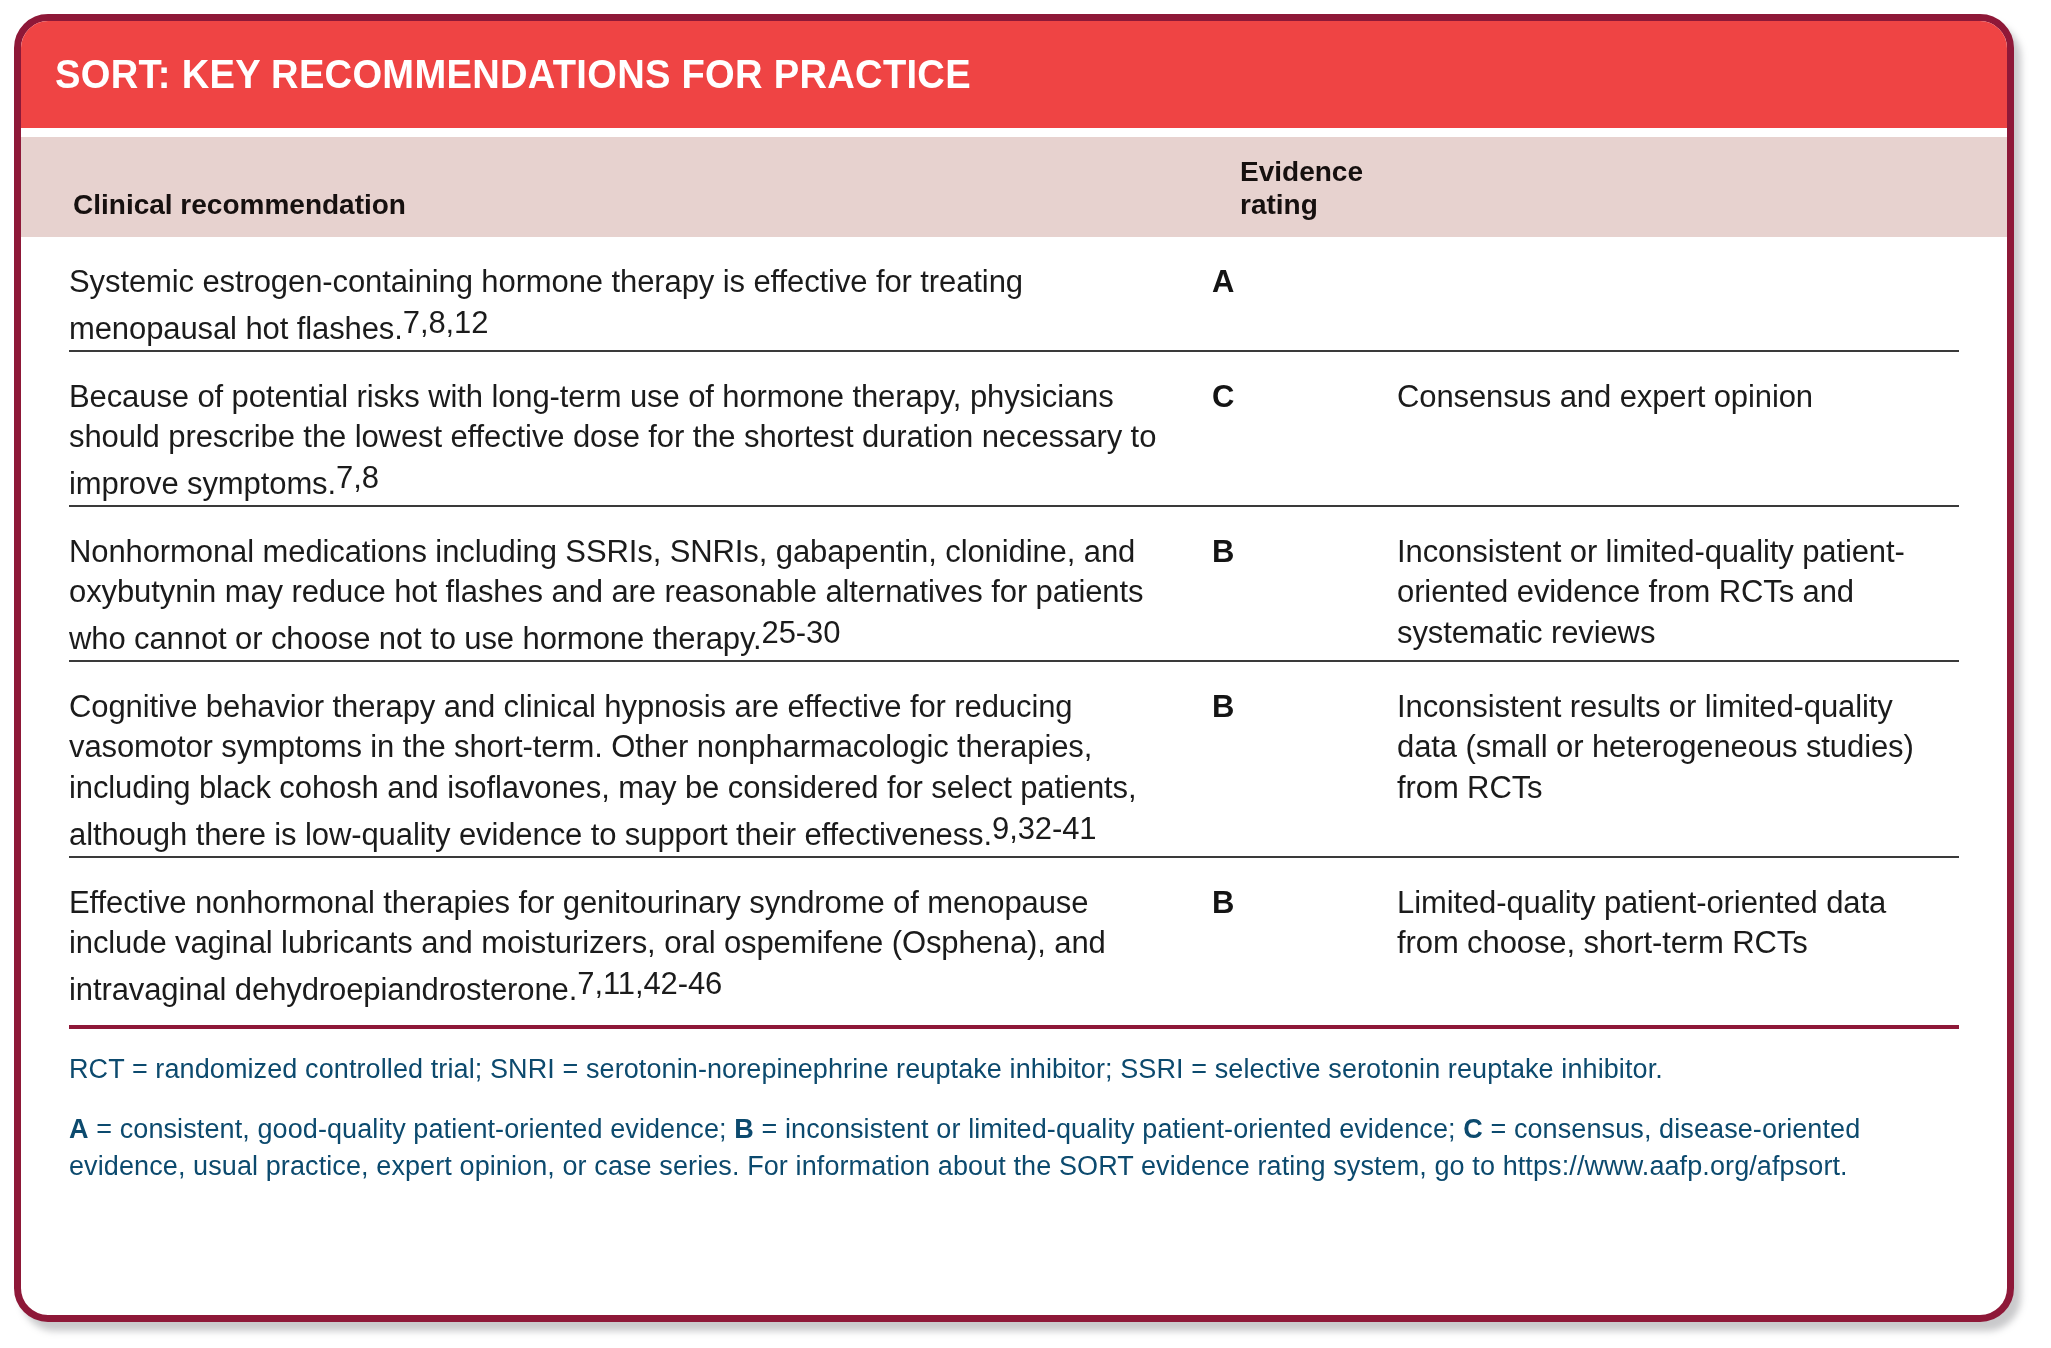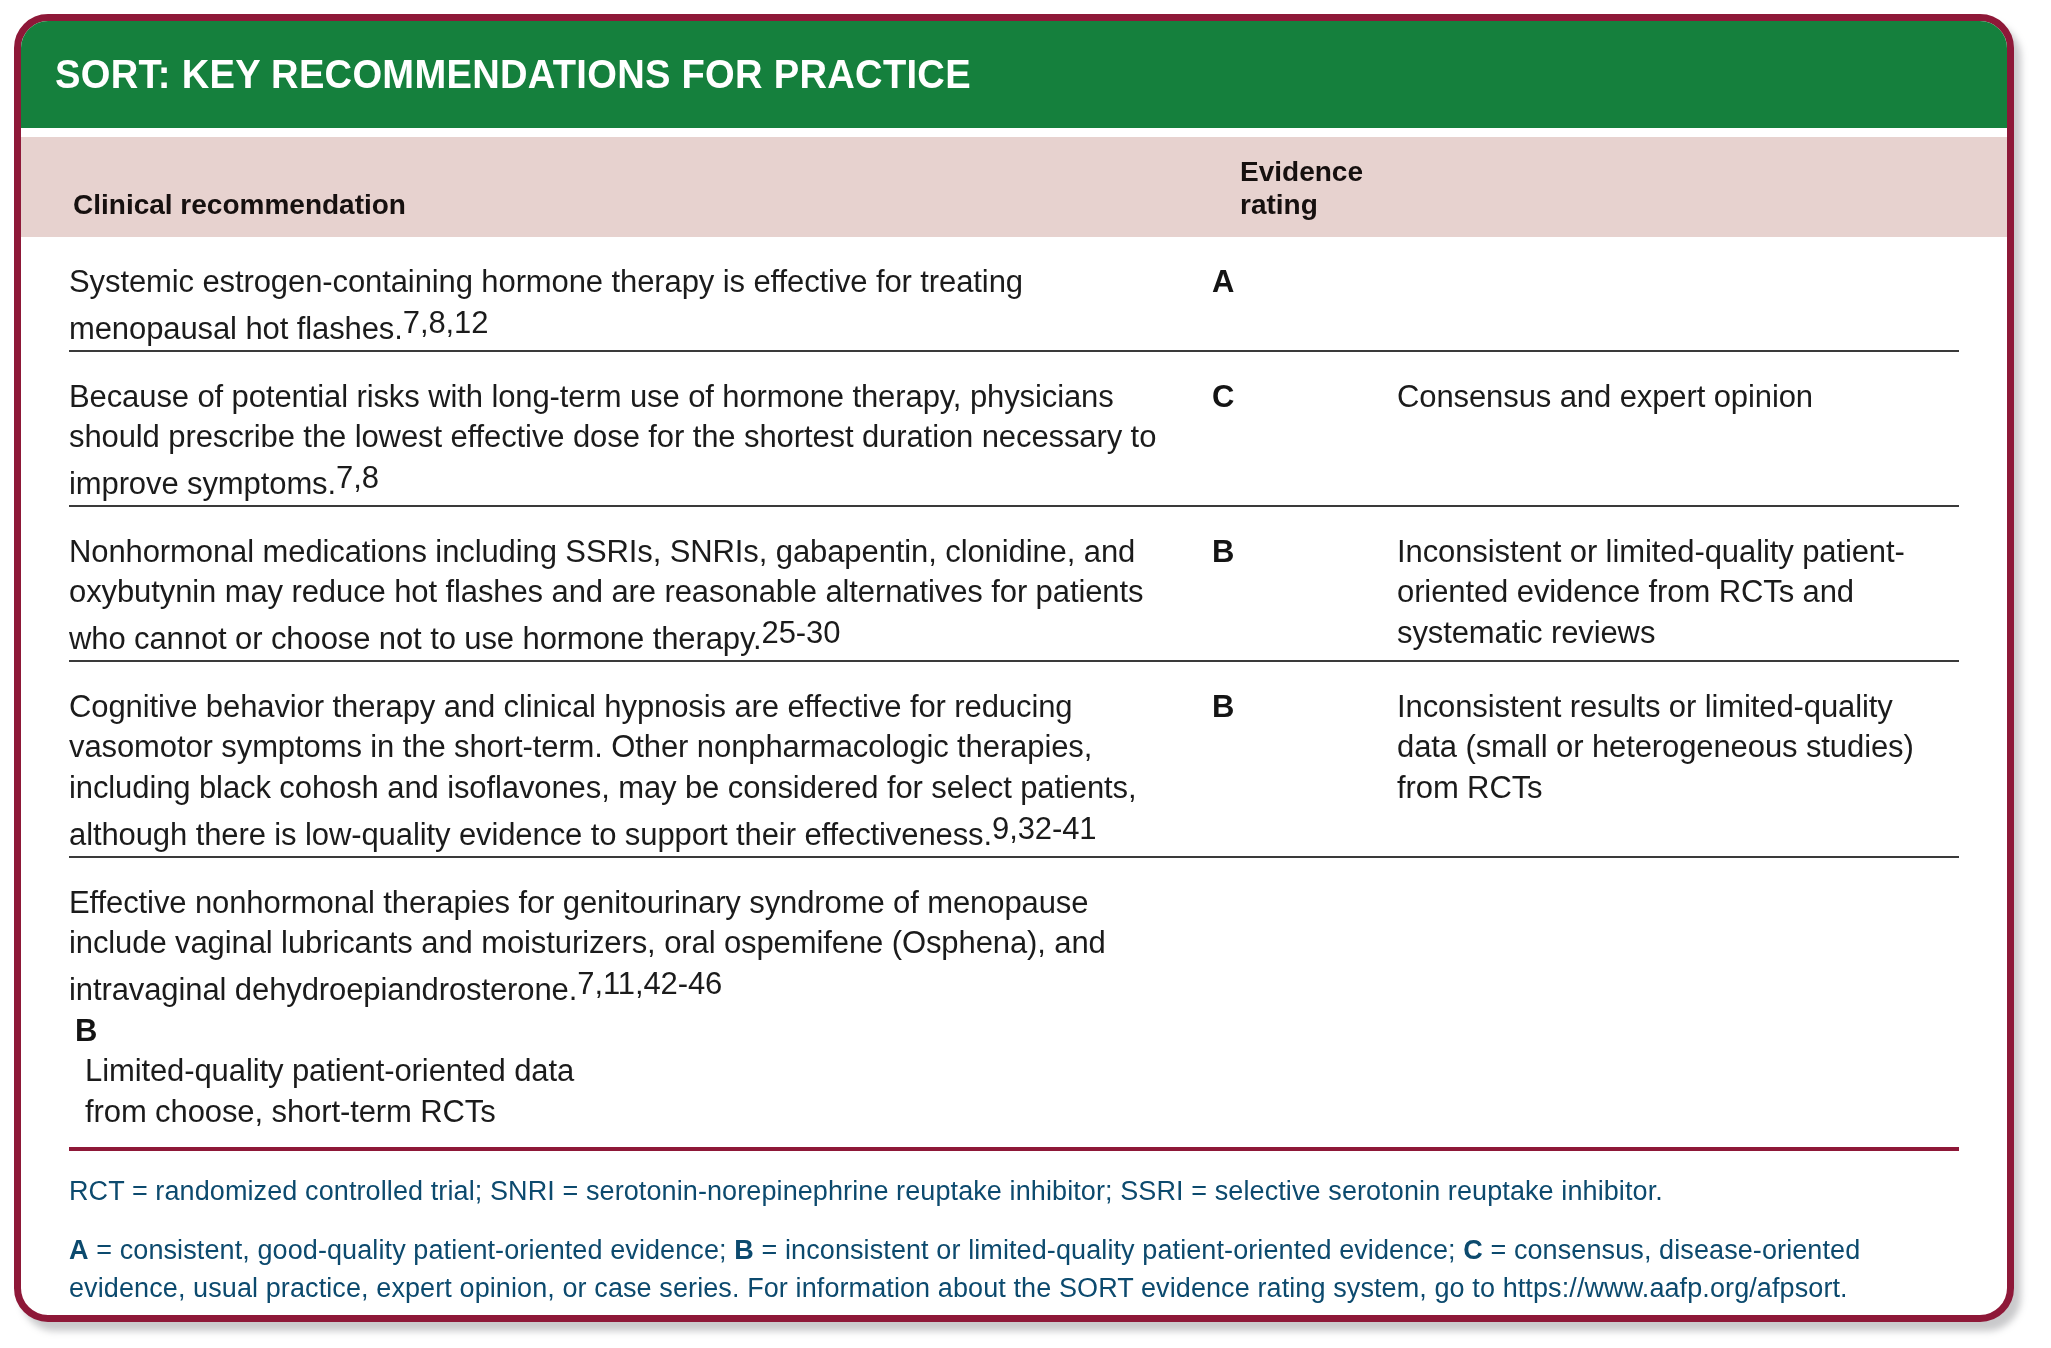--- a/index.html
+++ b/index.html
@@ -29,21 +29,21 @@
     height: 1308px;
     border: 7px solid #8e1838;
     border-radius: 34px;
     background: #ffffff;
     box-shadow: 7px 9px 7px rgba(120,120,125,0.40);
     overflow: hidden;
   }
 
   
   .titlebar {
-    background: #15803d;
+    background: #ef4444;
     height: 107px;
     display: flex;
     align-items: center;
     padding: 0 0 0 34px;
     box-sizing: border-box;
   }
   .titlebar-text {
     color: #ffffff;
     font-family: "Liberation Sans Narrow", "Liberation Sans", sans-serif;
     font-weight: bold;
@@ -96,21 +96,21 @@
   .body-rows { padding: 0 0 0 0; }
 
   .drow {
     display: flex;
     align-items: flex-start;
     box-sizing: border-box;
     padding-top: 25px;
     border-bottom: 2px solid #3a3a3a;
     margin: 0 48px 0 48px;
   }
-  .drow:last-of-type { border-bottom: none; flex-direction: column; }
+  .drow:last-of-type { border-bottom: none; }
 
   .drow .col-rec  { width: 1137px; padding-left: 0; padding-right: 26px; }
   .drow .col-rate { width: 175px;  padding-left: 6px; }
   .drow .col-comm { width: 560px;  padding-left: 16px; padding-right: 24px; }
 
   .rec-text, .comm-text {
     font-family: "Liberation Sans", sans-serif;
     font-size: 31px;
     line-height: 1.31;
     color: #1b1b1b;

